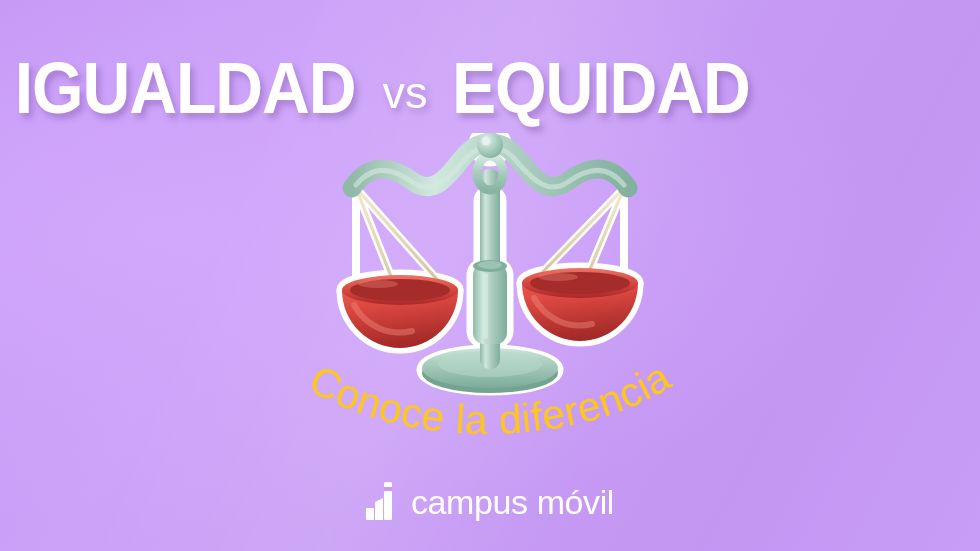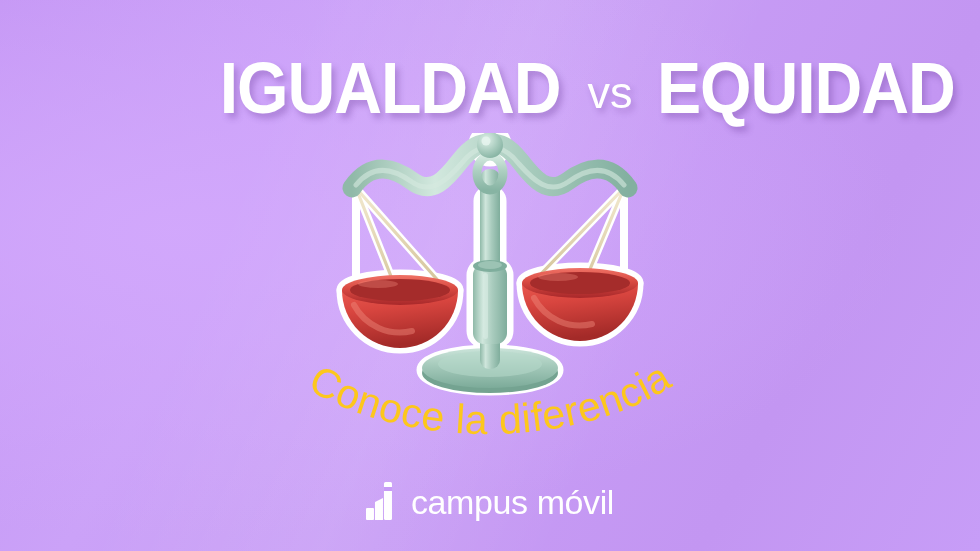--- a/index.html
+++ b/index.html
@@ -28,22 +28,22 @@
     inset: -10%;
     background: linear-gradient(112deg, rgba(255,255,255,0.0) 30%, rgba(255,255,255,0.10) 46%, rgba(255,255,255,0.0) 62%);
     pointer-events: none;
   }
 
   
   .title-row {
     position: absolute;
     top: 52px;
     left: 0;
-    right: 12px;
-    text-align: right;
+    right: 0;
+    text-align: left;
     white-space: nowrap;
     line-height: 1;
   }
   .title-word {
     display: inline-block;
     font-size: 72px;
     font-weight: 700;
     color: #ffffff;
     letter-spacing: -1.2px;
     transform: scaleX(0.92);

